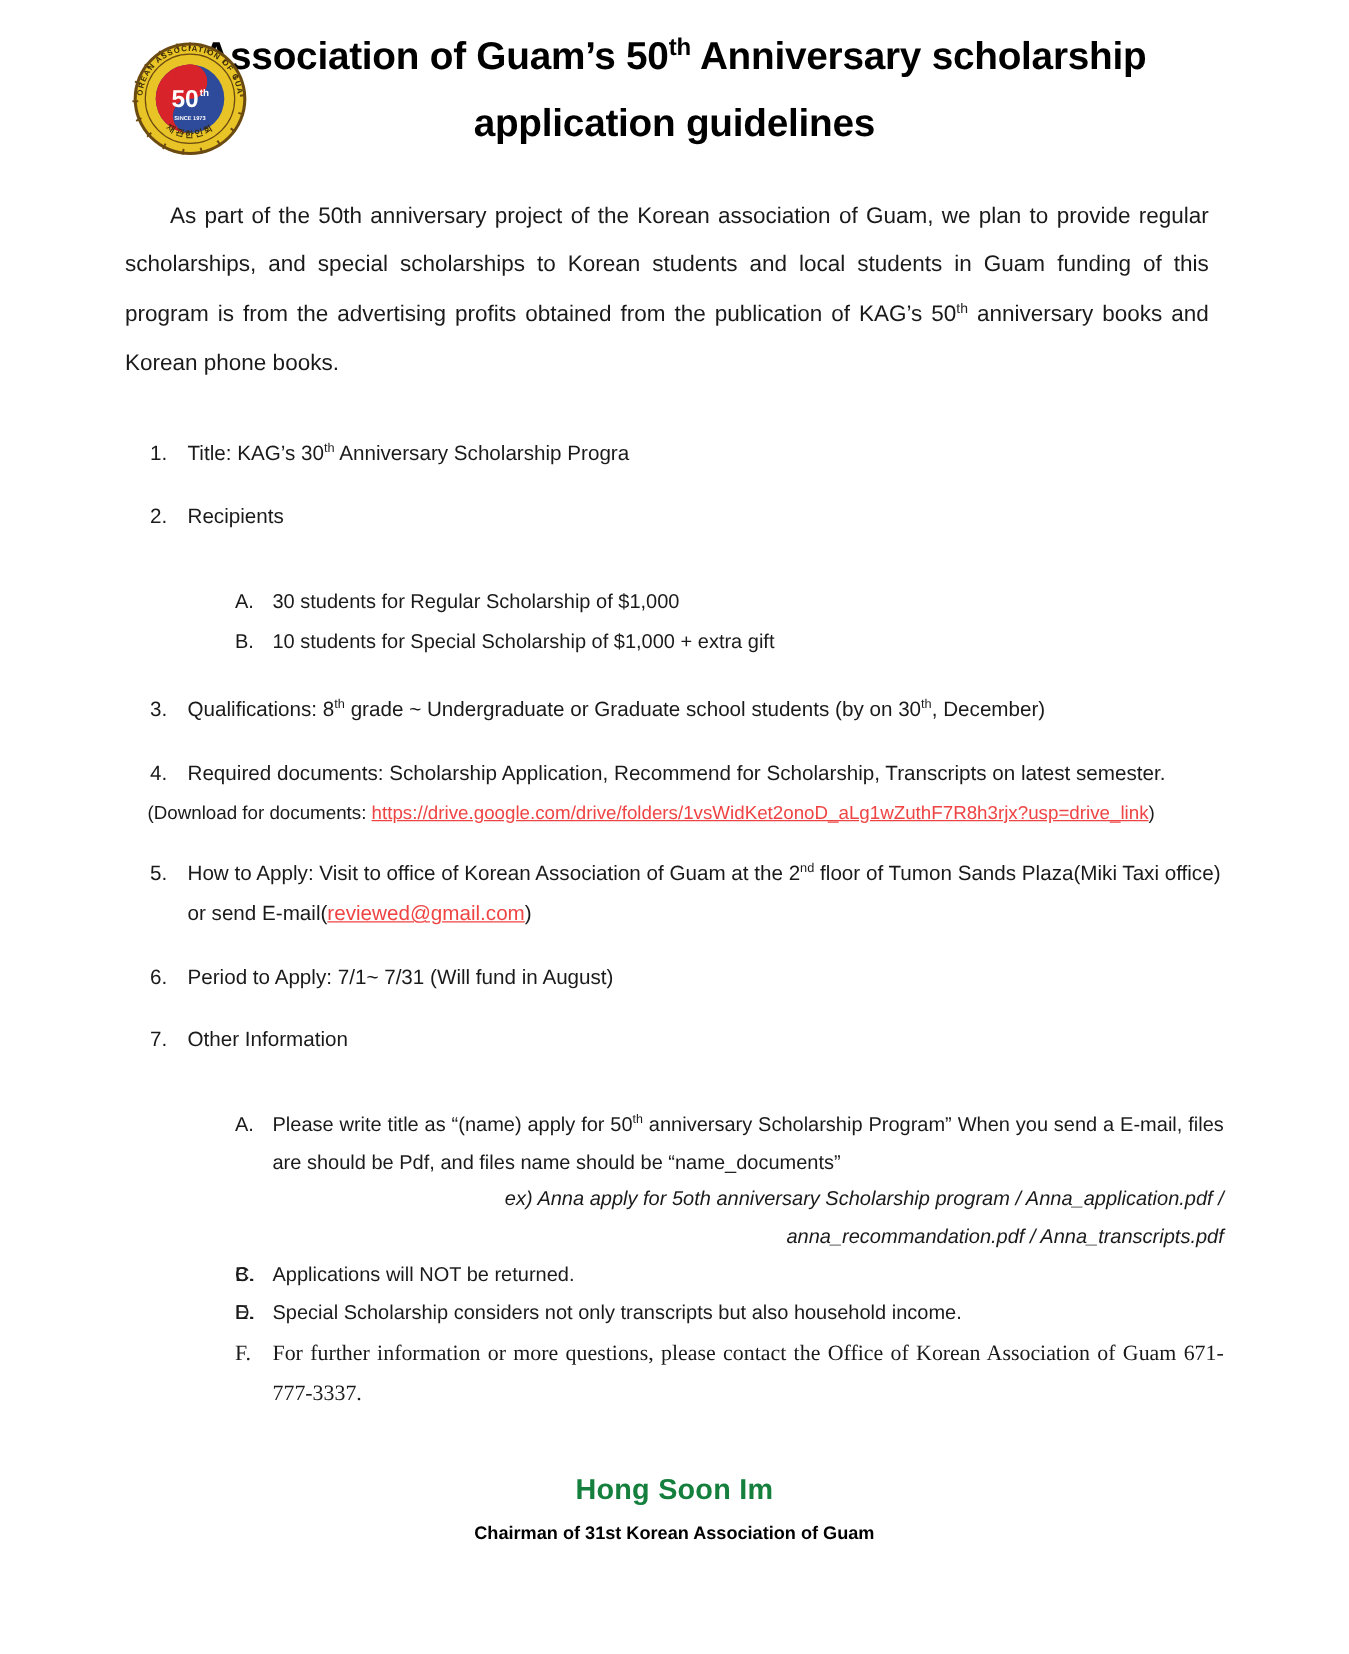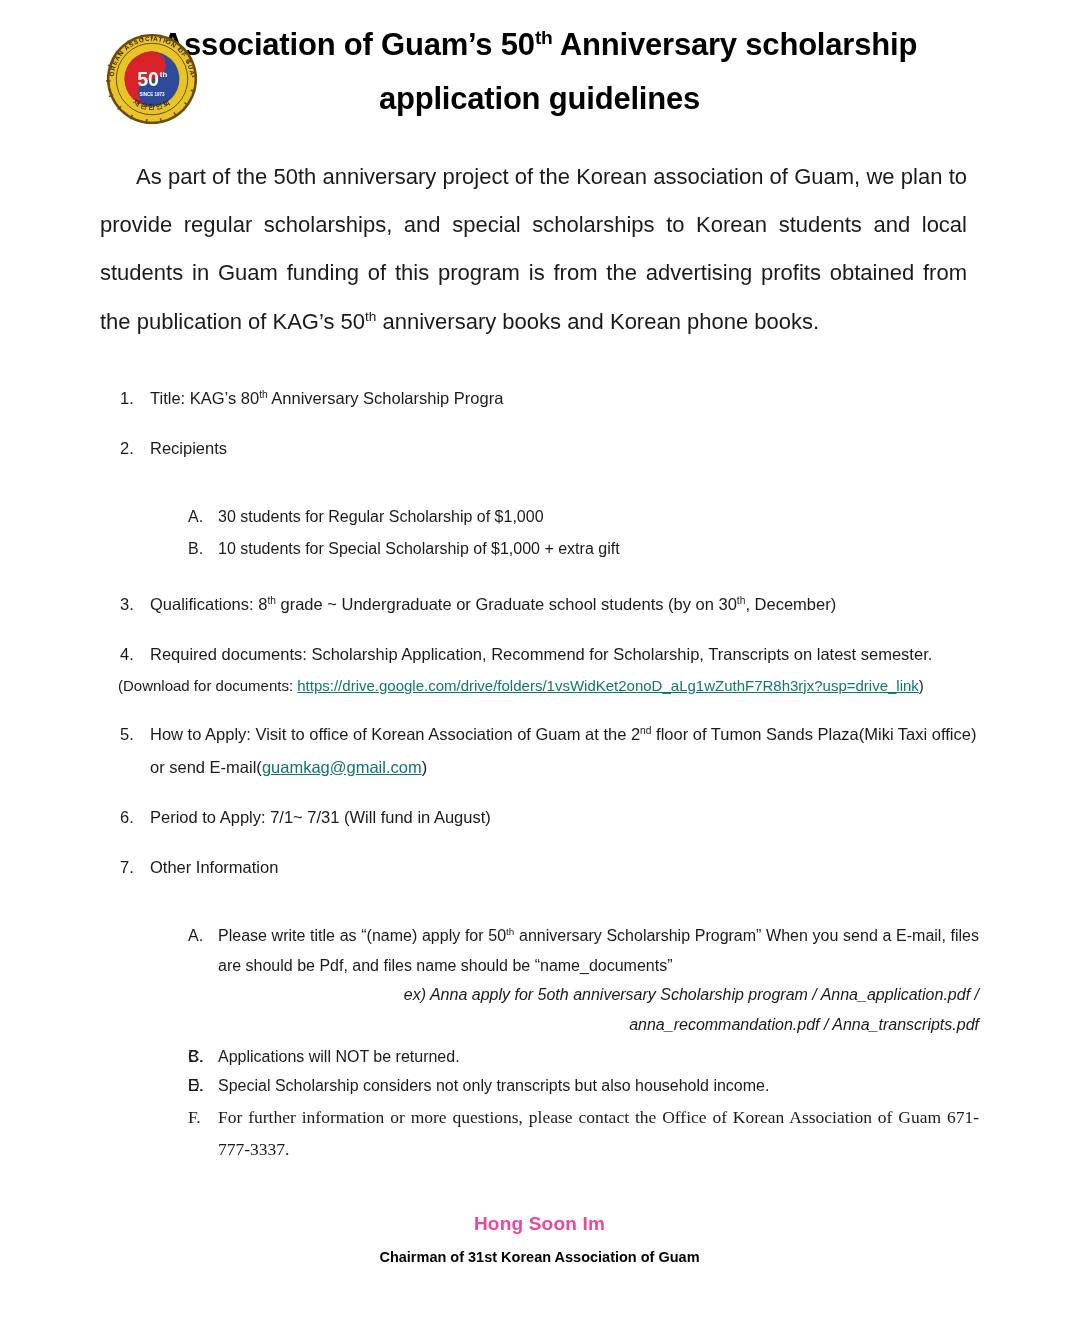--- a/index.html
+++ b/index.html
@@ -42,21 +42,21 @@
     text-align: center;
     line-height: 1.75;
     letter-spacing: -0.2px;
     color: #000;
   }
   .doc-title .l2 { display: block; }
 
   
   .intro {
     margin: 26px 12px 0 0;
-    font-size: 22px;
+    font-size: 18px;
     line-height: 2.2;
     text-align: justify;
     text-indent: 36px;
     color: #1a1a1a;
   }
 
   
   .olist { margin: 36px 0 0 0; }
   .item {
     position: relative;
@@ -109,35 +109,35 @@
   }
   .subitem.serif { font-family: "Liberation Serif", serif; font-size: 17.5px; }
 
   
   .gap-sm { height: 10px; }
   .gap-md { height: 22px; }
 
   
   sup { font-size: 0.62em; vertical-align: super; line-height: 0; }
   .link {
-    color: #0f766e;
+    color: #ef4444;
     text-decoration: underline;
   }
   .bold { font-weight: normal; margin-top: 11px; }
 
   
   .signature {
     margin-top: 48px;
     text-align: center;
   }
   .sig-name {
-    font-size: 19px;
+    font-size: 23px;
     font-weight: bold;
     letter-spacing: 0.2px;
-    color: #ec4899;
+    color: #15803d;
   }
   .sig-role {
     margin-top: 14px;
     font-size: 14.5px;
     font-weight: bold;
     color: #000;
     text-align: center;
   }
 </style>
 </head>
@@ -199,21 +199,21 @@
     <span>Association of Guam’s 50</span><sup>th</sup><span> Anniversary scholarship</span>
     <span class="l2">application guidelines</span>
   </h1>
 
   <p class="intro"><span>As part of the 50th anniversary project of the Korean association of Guam, we plan to provide regular scholarships, and special scholarships to Korean students and local students in Guam funding of this program is from the advertising profits obtained from the publication of KAG’s 50</span><sup>th</sup><span> anniversary books and Korean phone books.</span></p>
 
   <div class="olist">
 
     <div class="item">
       <span class="marker">1.</span>
-      <span class="body"><span>Title: KAG’s 80</span><sup>th</sup><span> Anniversary Scholarship Progra</span></span>
+      <span class="body"><span>Title: KAG’s 30</span><sup>th</sup><span> Anniversary Scholarship Progra</span></span>
     </div>
 
     <div class="item">
       <span class="marker">2.</span>
       <span class="body">Recipients</span>
     </div>
     <div class="gap-sm"></div>
     <div class="sublist">
       <div class="subitem">
         <span class="marker">A.</span>
@@ -232,21 +232,21 @@
     </div>
 
     <div class="item">
       <span class="marker">4.</span>
       <span class="body">Required documents: Scholarship Application, Recommend for Scholarship, Transcripts on latest semester.</span>
       <span class="subline"><span>(Download for documents: </span><a class="link" href="#">https://drive.google.com/drive/folders/1vsWidKet2onoD_aLg1wZuthF7R8h3rjx?usp=drive_link</a><span>)</span></span>
     </div>
 
     <div class="item">
       <span class="marker">5.</span>
-      <span class="body"><span>How to Apply: Visit to office of Korean Association of Guam at the 2</span><sup>nd</sup><span> floor of Tumon Sands Plaza(Miki Taxi office) or send E-mail(</span><a class="link" href="#">guamkag@gmail.com</a><span>)</span></span>
+      <span class="body"><span>How to Apply: Visit to office of Korean Association of Guam at the 2</span><sup>nd</sup><span> floor of Tumon Sands Plaza(Miki Taxi office) or send E-mail(</span><a class="link" href="#">reviewed@gmail.com</a><span>)</span></span>
     </div>
 
     <div class="item">
       <span class="marker">6.</span>
       <span class="body"><span>Period to Apply: </span><span class="bold">7/1~ 7/31</span><span> (Will fund in August)</span></span>
     </div>
 
     <div class="item">
       <span class="marker">7.</span>
       <span class="body">Other Information</span>

